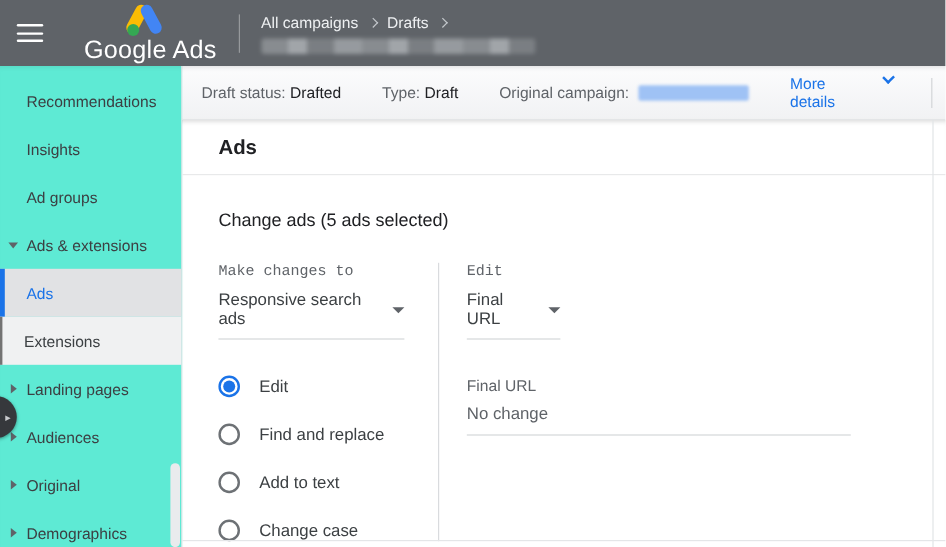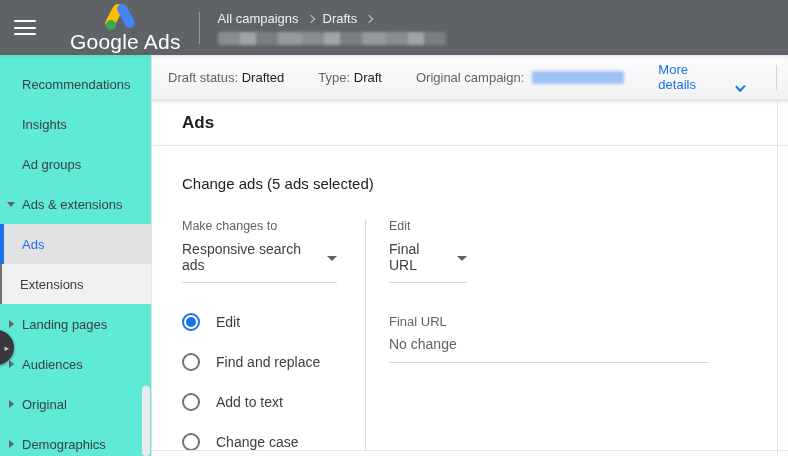--- a/index.html
+++ b/index.html
@@ -73,42 +73,42 @@
     border-bottom: 1px solid #e3e5e7;
     box-shadow: inset 0 4px 4px -3px rgba(0,0,0,.12);
     display: flex; align-items: center; padding-left: 16px;
     font-size: 13px;
   }
   .sh-group { margin-right: 34px; white-space: nowrap; }
   .sh-label { color: #5f6368; }
   .sh-value { color: #202124; }
   .sh-campaign { display: flex; align-items: center; gap: 8px; }
   .redacted-campaign { width: 92px; height: 13px; border-radius: 2px; background: #9fc2f5; filter: blur(1.5px); cursor: pointer; }
-  .more-details { margin-left: auto; margin-right: 44px; display: flex; align-items: flex-end; gap: 22px; color: #1a73e8; cursor: pointer; font-size: 13px; }
+  .more-details { margin-left: auto; margin-right: 44px; display: flex; align-items: flex-start; gap: 22px; color: #1a73e8; cursor: pointer; font-size: 13px; }
   .more-chev { width: 8px; height: 8px; border-right: 2px solid #1a73e8; border-bottom: 2px solid #1a73e8; transform: rotate(45deg) translate(-1px,-1px); }
   .sh-right-divider { position: absolute; right: 11px; top: 10px; width: 1px; height: 25px; background: #d3d5d8; }
 
   
   .content {
     position: absolute; left: 152px; top: 100px; width: 636px; height: 356px;
     background: #fff;
     box-shadow: inset 0 4px 4px -3px rgba(0,0,0,.16);
   }
   .content-right-line { position: absolute; right: 10px; top: 0; bottom: 0; width: 1px; background: #e2e4e6; }
   .content-bottom-line { position: absolute; left: 0; right: 0; bottom: 5px; height: 1px; background: #e4e6e8; }
   .page-title-row { height: 46px; display: flex; align-items: center; padding-left: 30px; border-bottom: 1px solid #e8e9ea; }
   .page-title { font-size: 17px; font-weight: 700; color: #202124; }
   .body { padding: 29px 16px 0 30px; }
   .section-title { font-size: 15px; color: #202124; }
 
   .form { display: flex; margin-top: 27px; }
   .col-left { width: 183px; }
   .col-right { border-left: 1px solid #d9dbde; padding-left: 23px; padding-bottom: 10px; }
 
-  .field-label { font-size: 12.5px; color: #5f6368; margin-bottom: 8px; }
+  .field-label { font-size: 12.5px; color: #5f6368; margin-bottom: 8px; font-family: Liberation Mono, monospace; }
   .select {
     display: flex; align-items: center; gap: 12px;
     font-size: 14px; color: #3c4043;
     padding-bottom: 9px; border-bottom: 1px solid #d5d7da; cursor: pointer;
   }
   .select.w-left { width: 155px; }
   .select.w-right { width: 78px; }
   .dd-arrow { width: 0; height: 0; border-left: 5px solid transparent; border-right: 5px solid transparent; border-top: 5px solid #5f6368; margin-top: 2px; }
 
   .radios { margin-top: 30px; display: flex; flex-direction: column; gap: 22px; }

